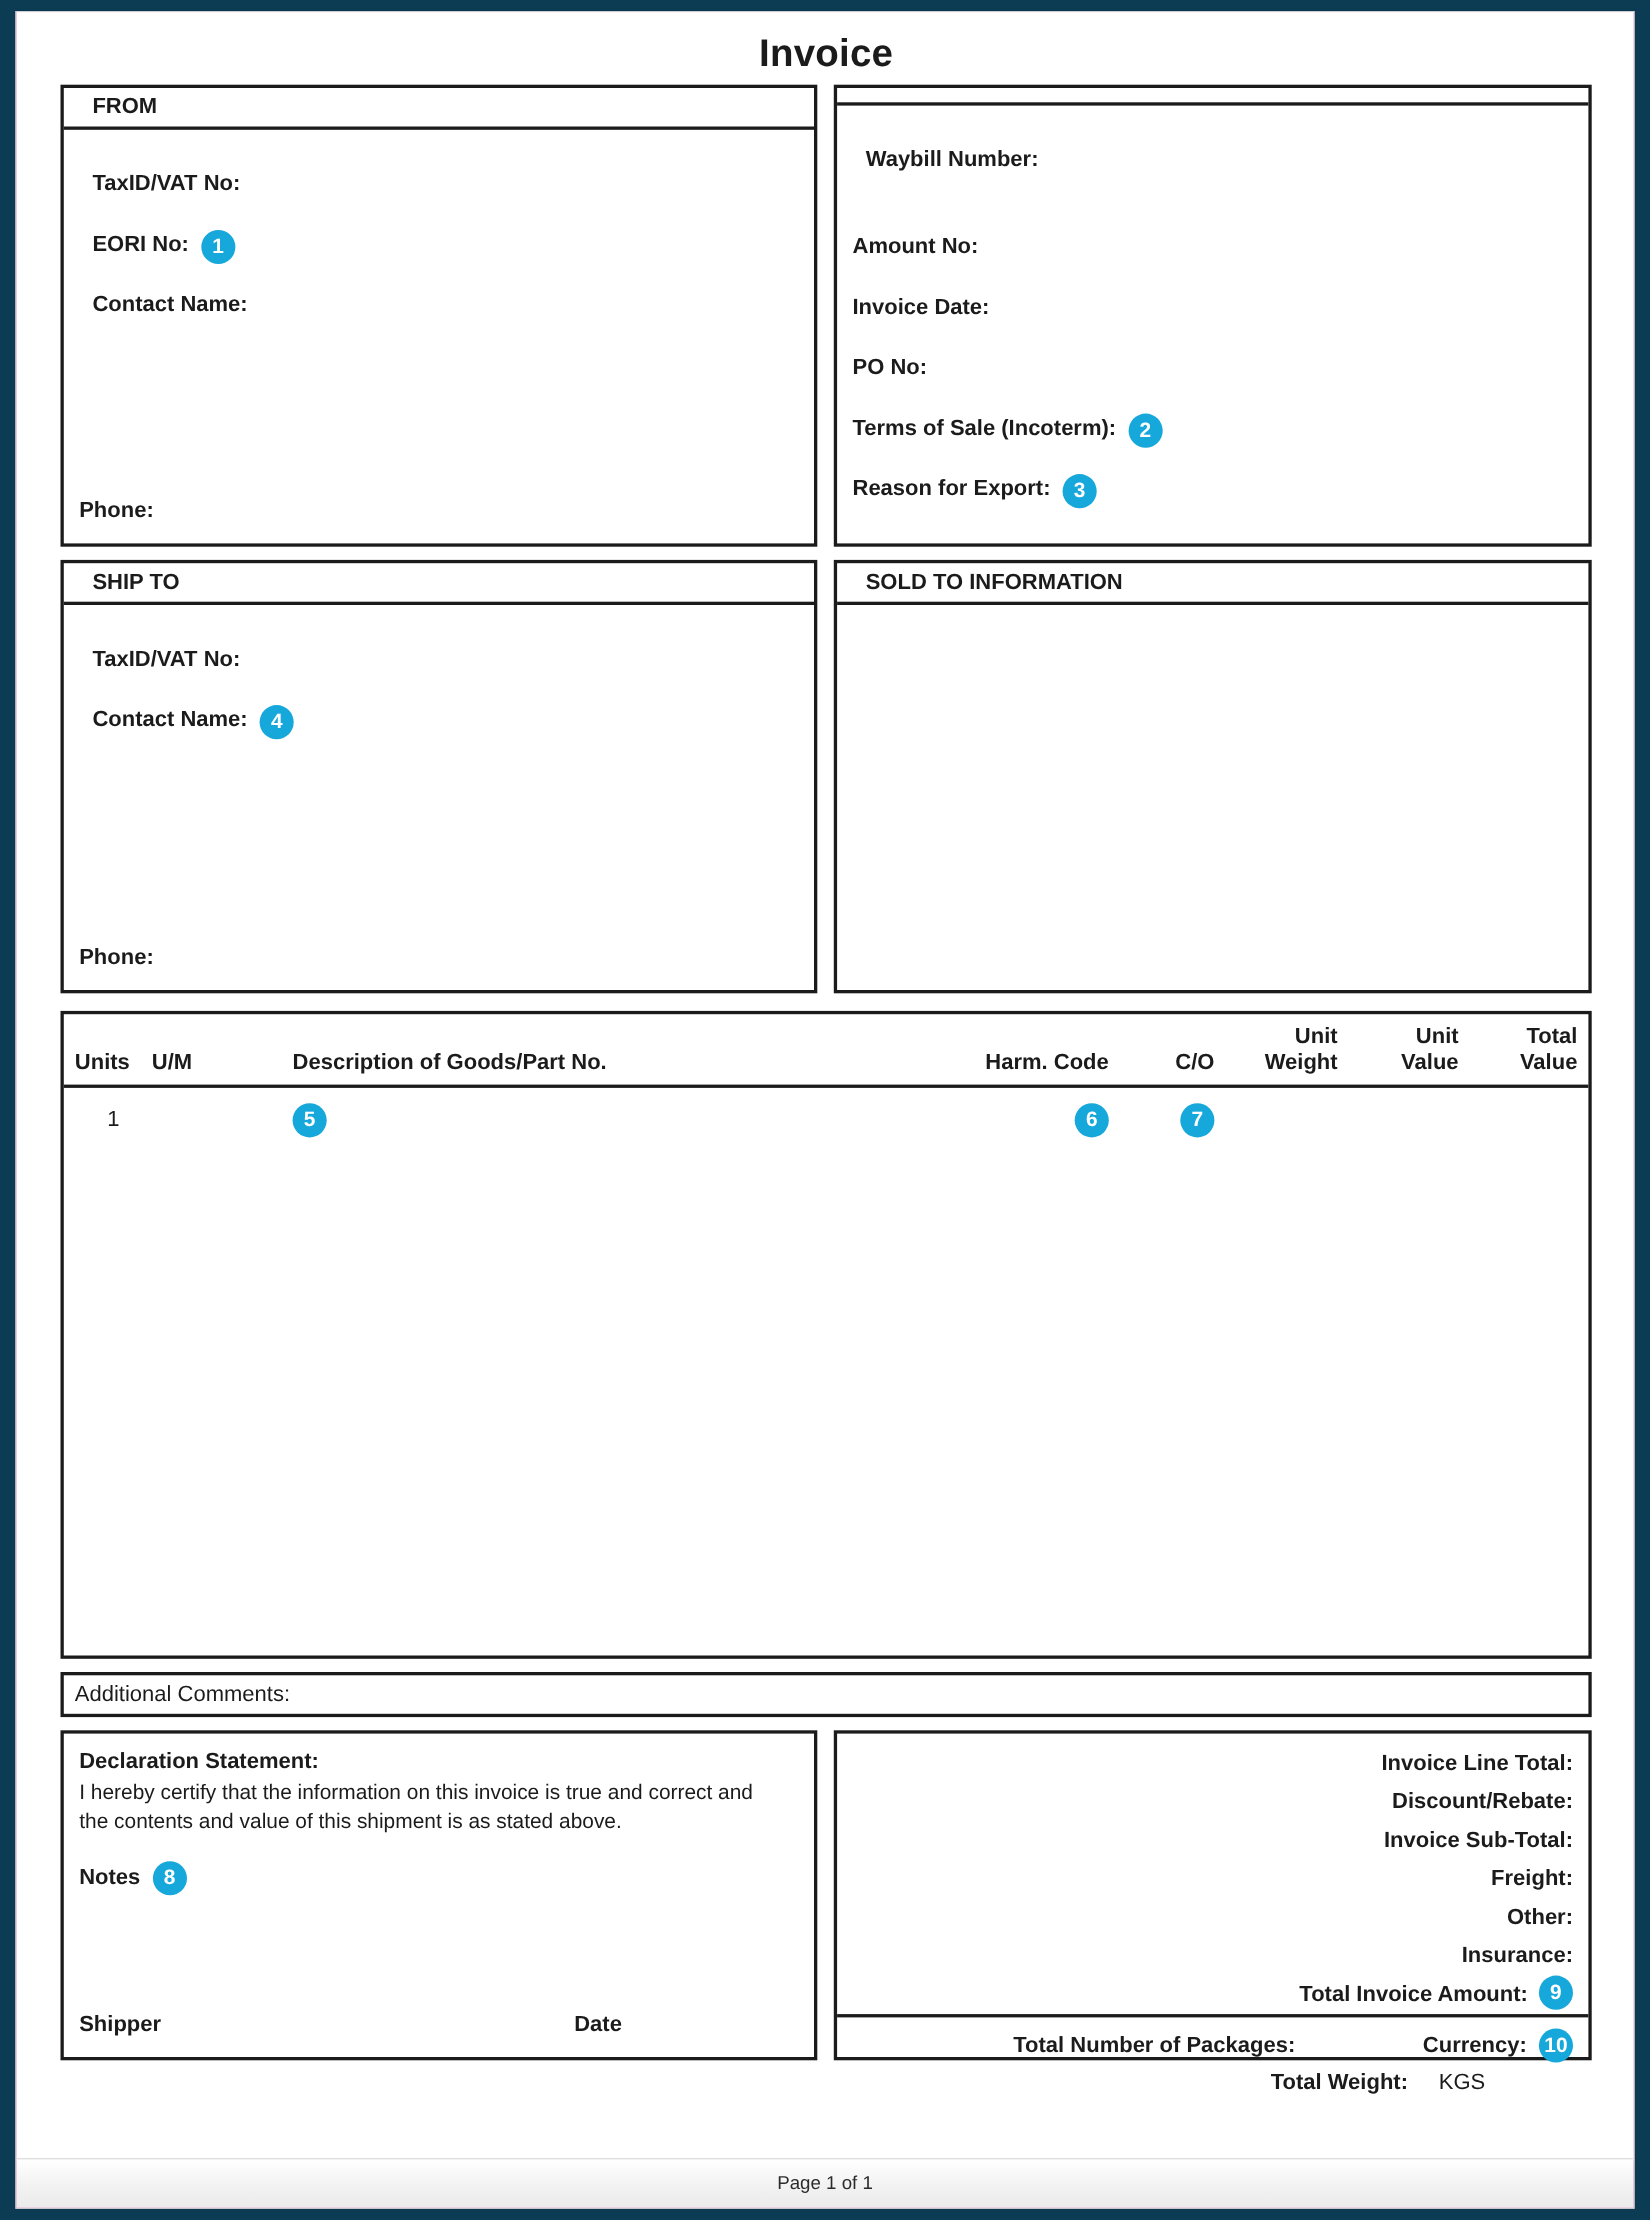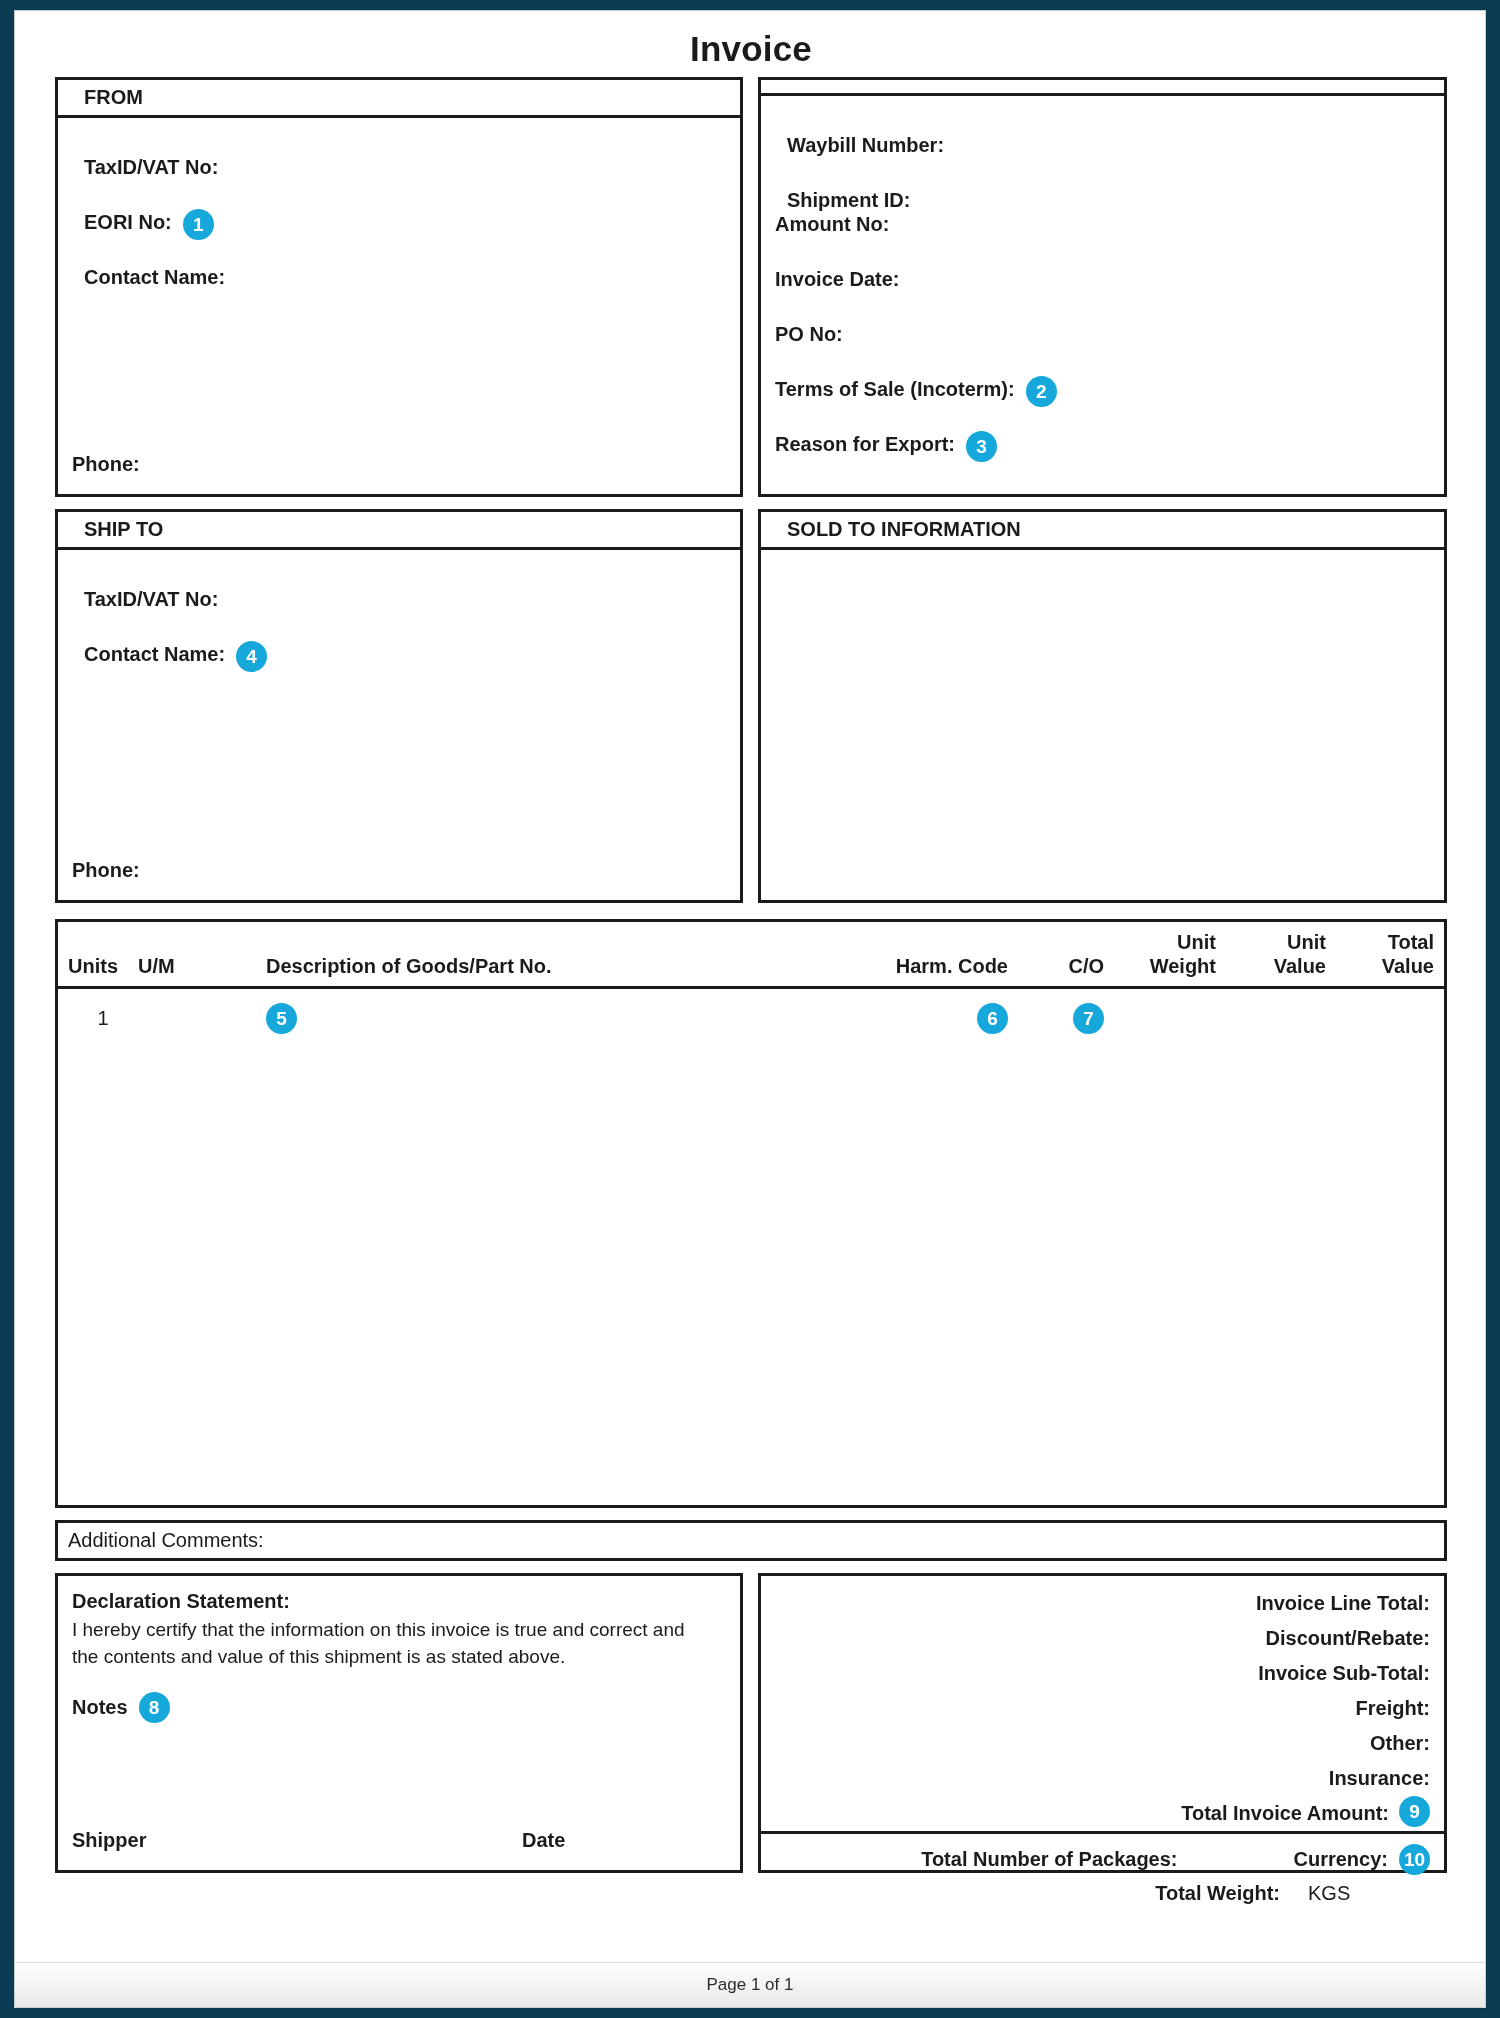--- a/index.html
+++ b/index.html
@@ -238,23 +238,20 @@
               <span>Phone:</span>
             </div>
           </div>
         </div>
 
         <div class="bx col-right">
           <div class="bx-hd empty"></div>
           <div class="bx-bd rhead-body">
             <div class="lbl ind">
               <span>Waybill Number:</span>
-            </div>
-            <div class="lbl ind">
-              <span>Shipment ID:</span>
             </div>
             <div class="rhead-lower">
               <div class="lbl">
                 <span>Amount No:</span>
               </div>
               <div class="lbl">
                 <span>Invoice Date:</span>
               </div>
               <div class="lbl">
                 <span>PO No:</span>

